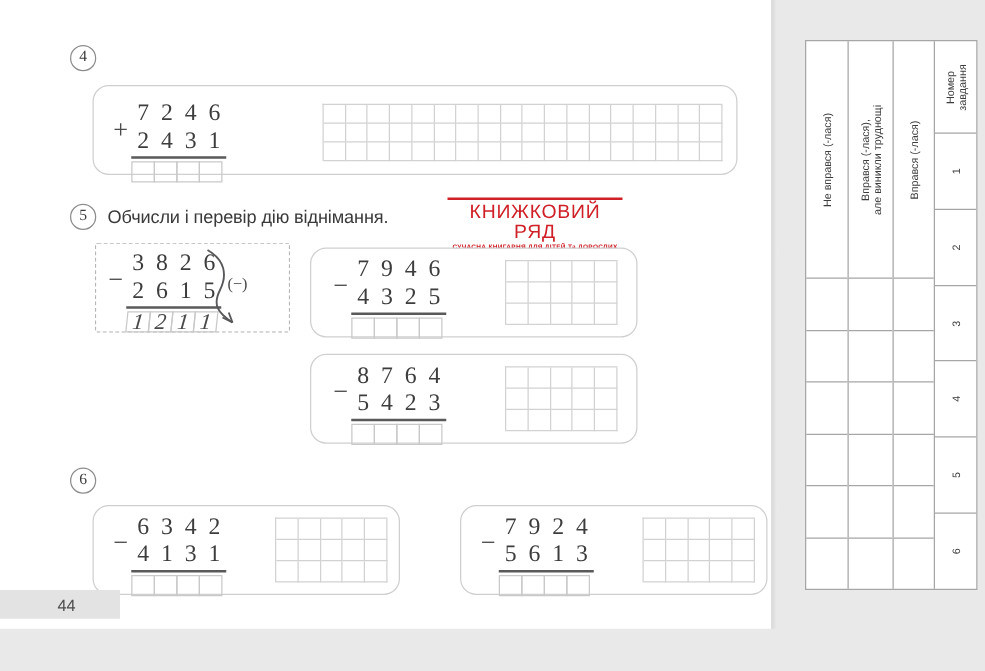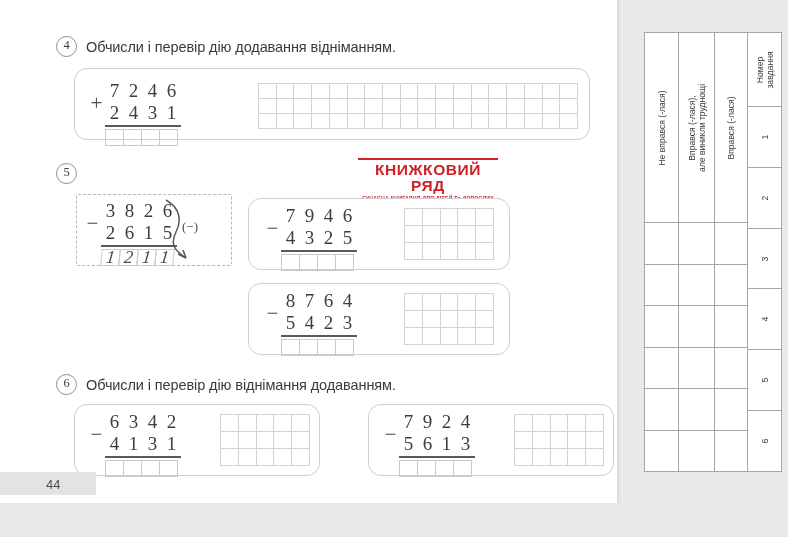--- a/index.html
+++ b/index.html
@@ -184,21 +184,21 @@
     text-align: center;
     user-select: none;
   }
   #logo .rule-top {
     height: 1.5px;
     background: #cf2027;
     margin-bottom: 2px;
   }
   #logo .brand {
     font-size: 15.5px;
-    font-weight: bold;
+    font-weight: normal;
     color: #cf2027;
     letter-spacing: 0.6px;
     line-height: 16px;
   }
   #logo .tag {
     font-size: 5.2px;
     font-weight: bold;
     color: #cf2027;
     letter-spacing: 0.25px;
     line-height: 8px;
@@ -299,21 +299,20 @@
 </style>
 </head>
 <body>
 
 <div id="sheet"></div>
 <div id="page-fold"></div>
 
 <div class="task" style="left:56px; top:36px;">
   <div class="task-head">
     <div class="task-num">4</div>
-    <div class="task-title">Обчисли і перевір дію додавання відніманням.</div>
   </div>
 </div>
 
 <div class="card" style="left:74px; top:68px; width:516px; height:72px;"></div>
 
 <div class="colsum" style="left:90px; top:80px;">
   <div class="op-sign">+</div>
   <div class="stack">
     <div class="digits">
       <span>7</span>
@@ -390,20 +389,21 @@
     <i></i>
     <i></i>
     <i></i>
     <i></i>
     <i></i>
   </div>
 
 <div class="task" style="left:56px; top:163px;">
   <div class="task-head">
     <div class="task-num">5</div>
+    <div class="task-title">Обчисли і перевір дію віднімання.</div>
   </div>
 </div>
 
 <div id="logo">
   <div class="rule-top"></div>
   <div class="brand">КНИЖКОВИЙ РЯД</div>
   <div class="tag">СУЧАСНА КНИГАРНЯ ДЛЯ ДІТЕЙ Та ДОРОСЛИХ</div>
 </div>
 
 <div class="card dashed" style="left:76px; top:194px; width:156px; height:72px;"></div>
@@ -521,21 +521,20 @@
     <i></i>
     <i></i>
     <i></i>
     <i></i>
     <i></i>
   </div>
 
 <div class="task" style="left:56px; top:374px;">
   <div class="task-head">
     <div class="task-num">6</div>
-    <div class="task-title">Обчисли і перевір дію віднімання додаванням.</div>
   </div>
 </div>
 
 <div class="card" style="left:74px; top:404px; width:246px; height:72px;"></div>
 <div class="colsum" style="left:90px; top:411px;">
   <div class="op-sign">−</div>
   <div class="stack">
     <div class="digits">
       <span>6</span>
         <span>3</span>

